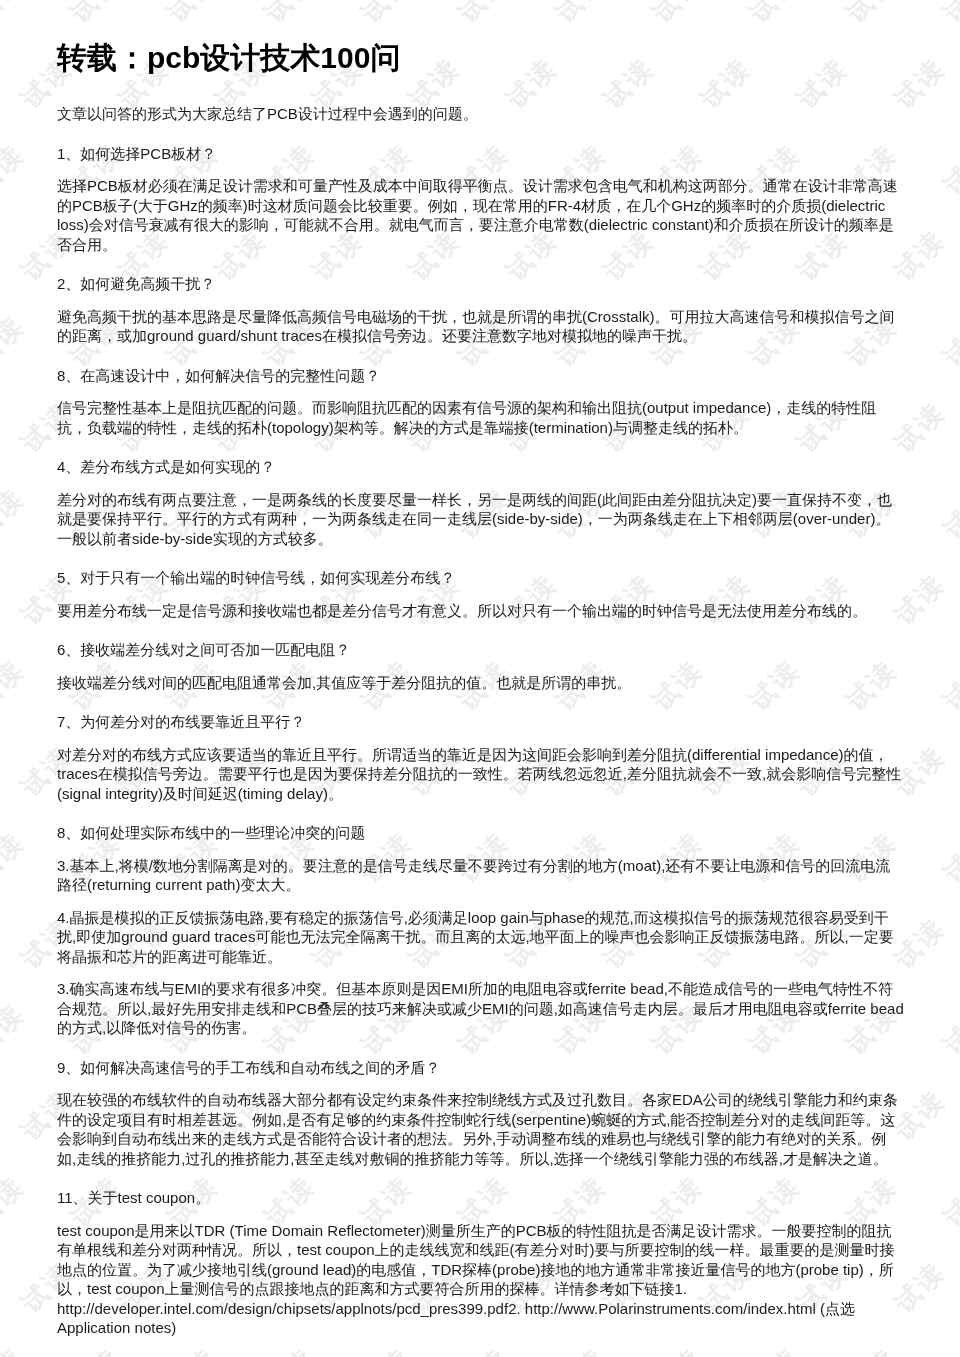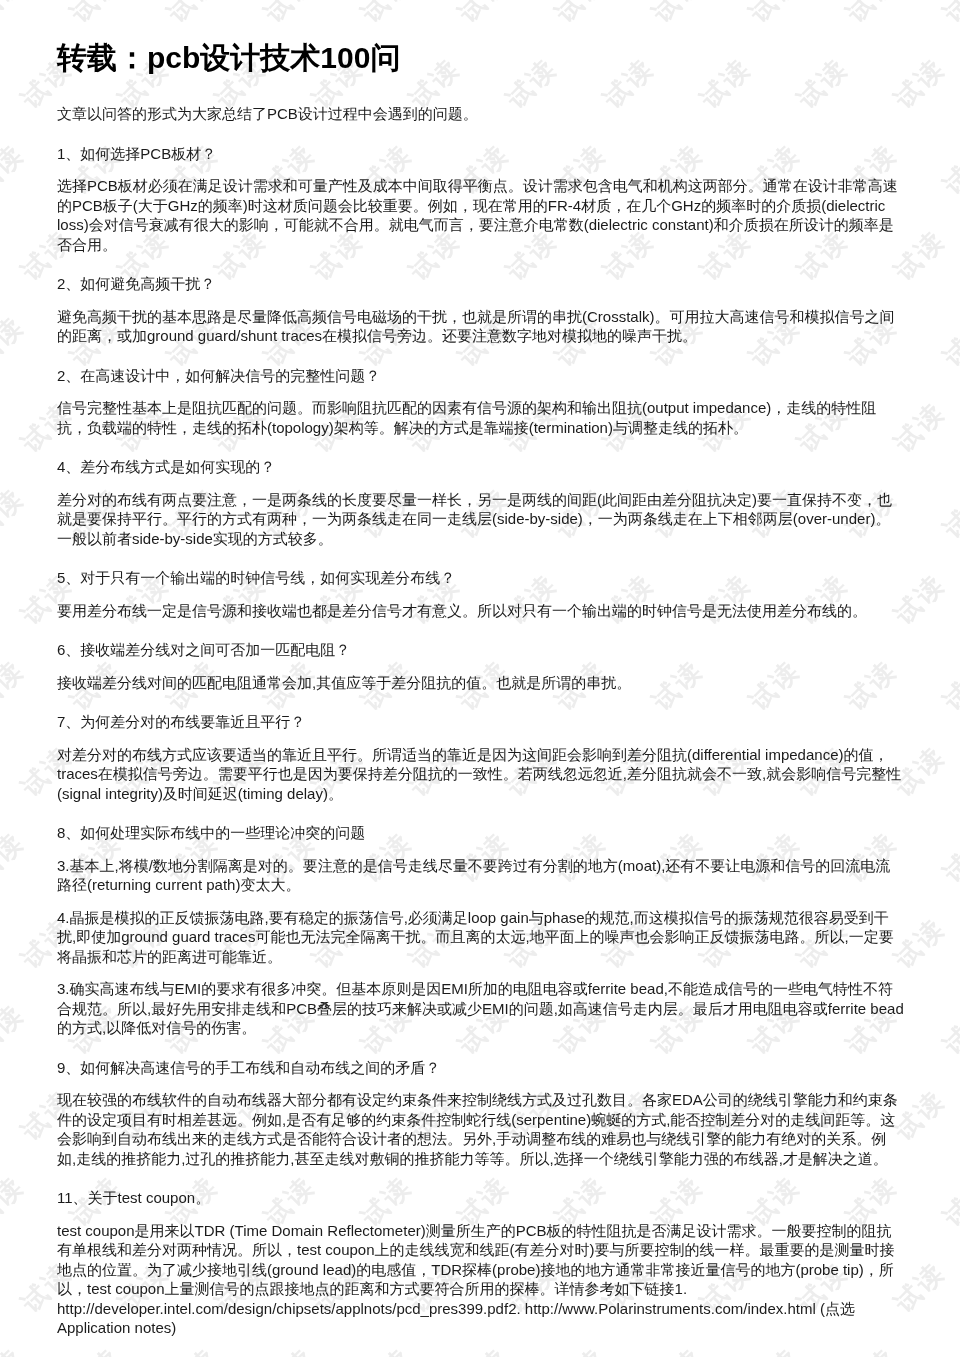--- a/index.html
+++ b/index.html
@@ -242,21 +242,21 @@
   </div>
 
 <main class="content">
   <h1 class="doc-title">转载：pcb设计技术100问</h1>
   <p class="intro">文章以问答的形式为大家总结了PCB设计过程中会遇到的问题。</p>
   <section>
       <div class="question">1、如何选择PCB板材？</div>
       <p class="answer">选择PCB板材必须在满足设计需求和可量产性及成本中间取得平衡点。设计需求包含电气和机构这两部分。通常在设计非常高速的PCB板子(大于GHz的频率)时这材质问题会比较重要。例如，现在常用的FR-4材质，在几个GHz的频率时的介质损(dielectric loss)会对信号衰减有很大的影响，可能就不合用。就电气而言，要注意介电常数(dielectric constant)和介质损在所设计的频率是否合用。</p>
       <div class="question">2、如何避免高频干扰？</div>
       <p class="answer">避免高频干扰的基本思路是尽量降低高频信号电磁场的干扰，也就是所谓的串扰(Crosstalk)。可用拉大高速信号和模拟信号之间的距离，或加ground guard/shunt traces在模拟信号旁边。还要注意数字地对模拟地的噪声干扰。</p>
-      <div class="question">2、在高速设计中，如何解决信号的完整性问题？</div>
+      <div class="question">8、在高速设计中，如何解决信号的完整性问题？</div>
       <p class="answer">信号完整性基本上是阻抗匹配的问题。而影响阻抗匹配的因素有信号源的架构和输出阻抗(output impedance)，走线的特性阻抗，负载端的特性，走线的拓朴(topology)架构等。解决的方式是靠端接(termination)与调整走线的拓朴。</p>
       <div class="question">4、差分布线方式是如何实现的？</div>
       <p class="answer">差分对的布线有两点要注意，一是两条线的长度要尽量一样长，另一是两线的间距(此间距由差分阻抗决定)要一直保持不变，也就是要保持平行。平行的方式有两种，一为两条线走在同一走线层(side-by-side)，一为两条线走在上下相邻两层(over-under)。一般以前者side-by-side实现的方式较多。</p>
       <div class="question">5、对于只有一个输出端的时钟信号线，如何实现差分布线？</div>
       <p class="answer">要用差分布线一定是信号源和接收端也都是差分信号才有意义。所以对只有一个输出端的时钟信号是无法使用差分布线的。</p>
       <div class="question">6、接收端差分线对之间可否加一匹配电阻？</div>
       <p class="answer">接收端差分线对间的匹配电阻通常会加,其值应等于差分阻抗的值。也就是所谓的串扰。</p>
       <div class="question">7、为何差分对的布线要靠近且平行？</div>
       <p class="answer">对差分对的布线方式应该要适当的靠近且平行。所谓适当的靠近是因为这间距会影响到差分阻抗(differential impedance)的值，traces在模拟信号旁边。需要平行也是因为要保持差分阻抗的一致性。若两线忽远忽近,差分阻抗就会不一致,就会影响信号完整性(signal integrity)及时间延迟(timing delay)。</p>
       <div class="question">8、如何处理实际布线中的一些理论冲突的问题</div>

